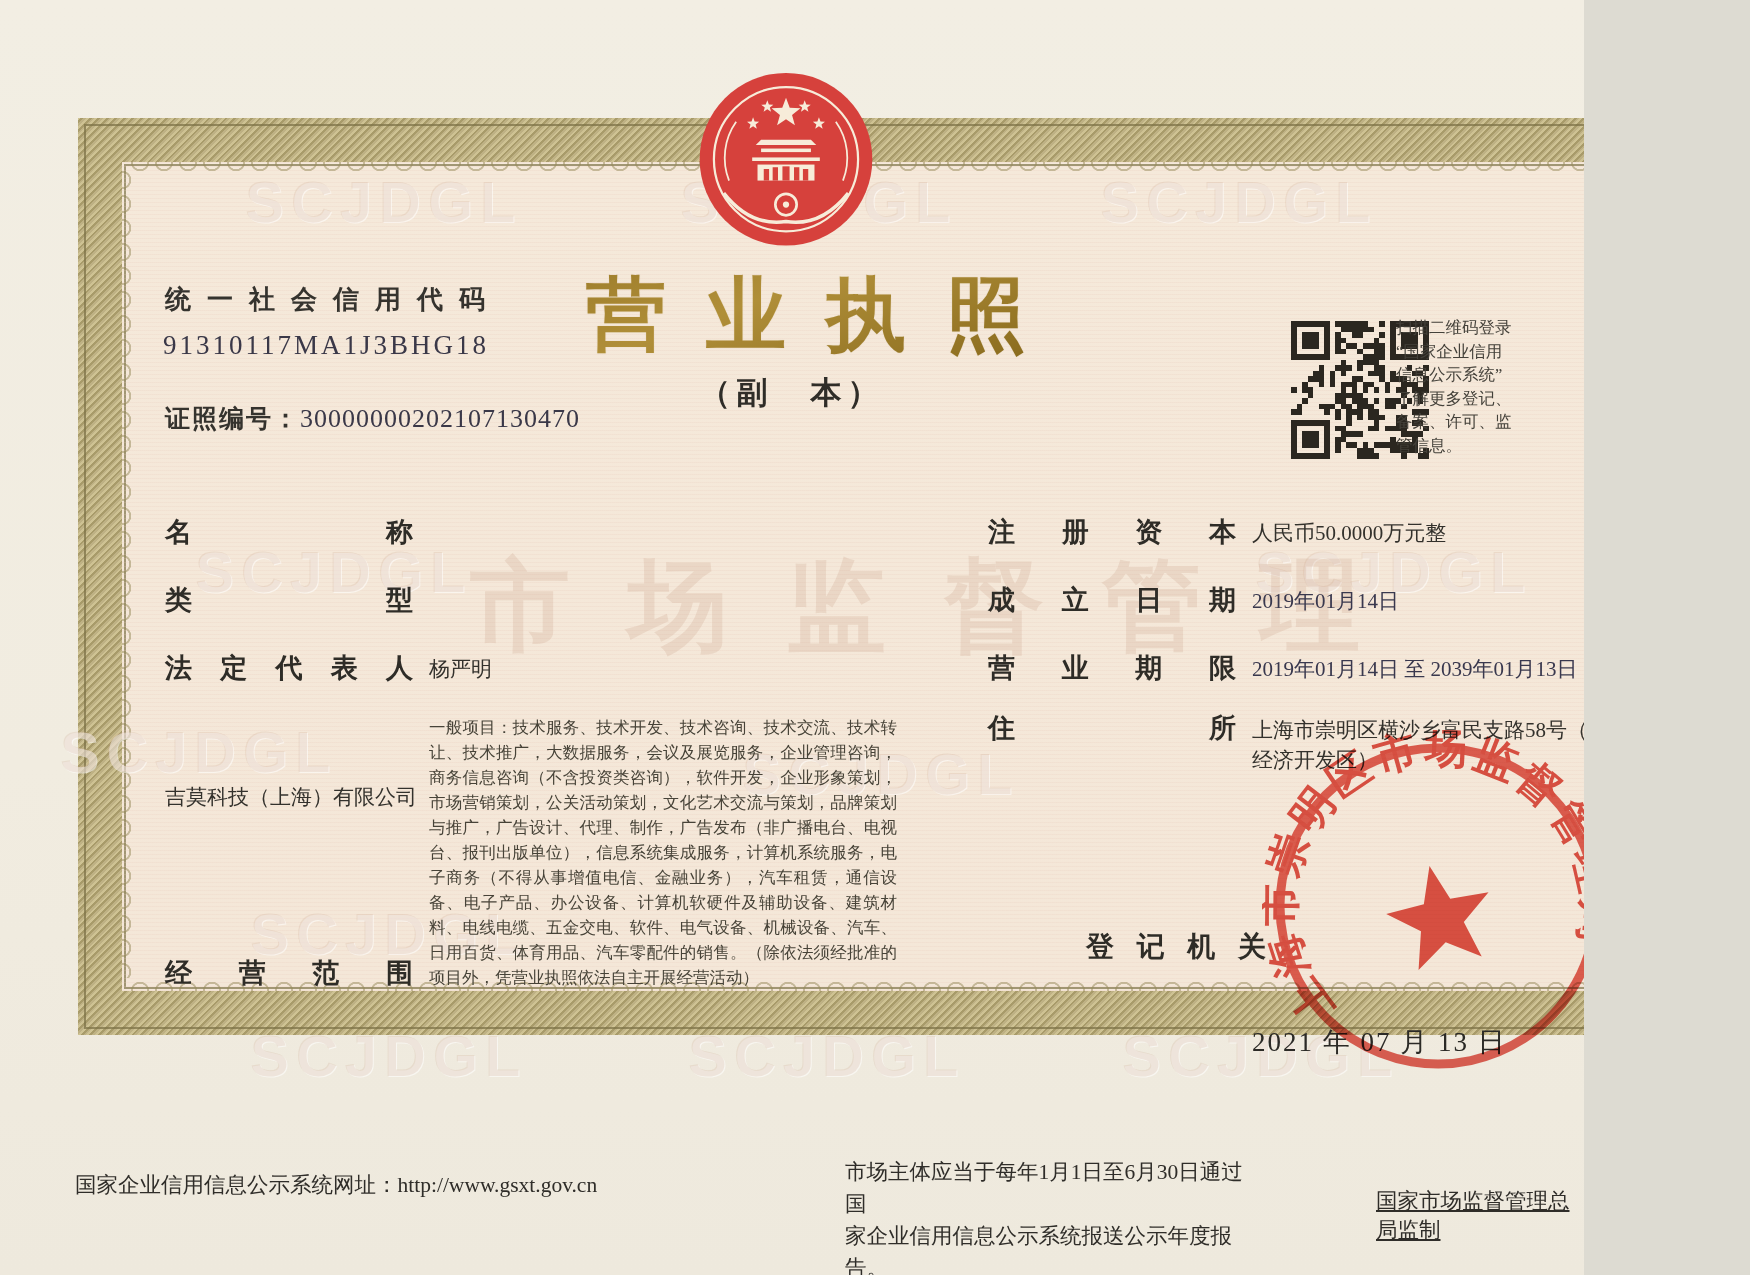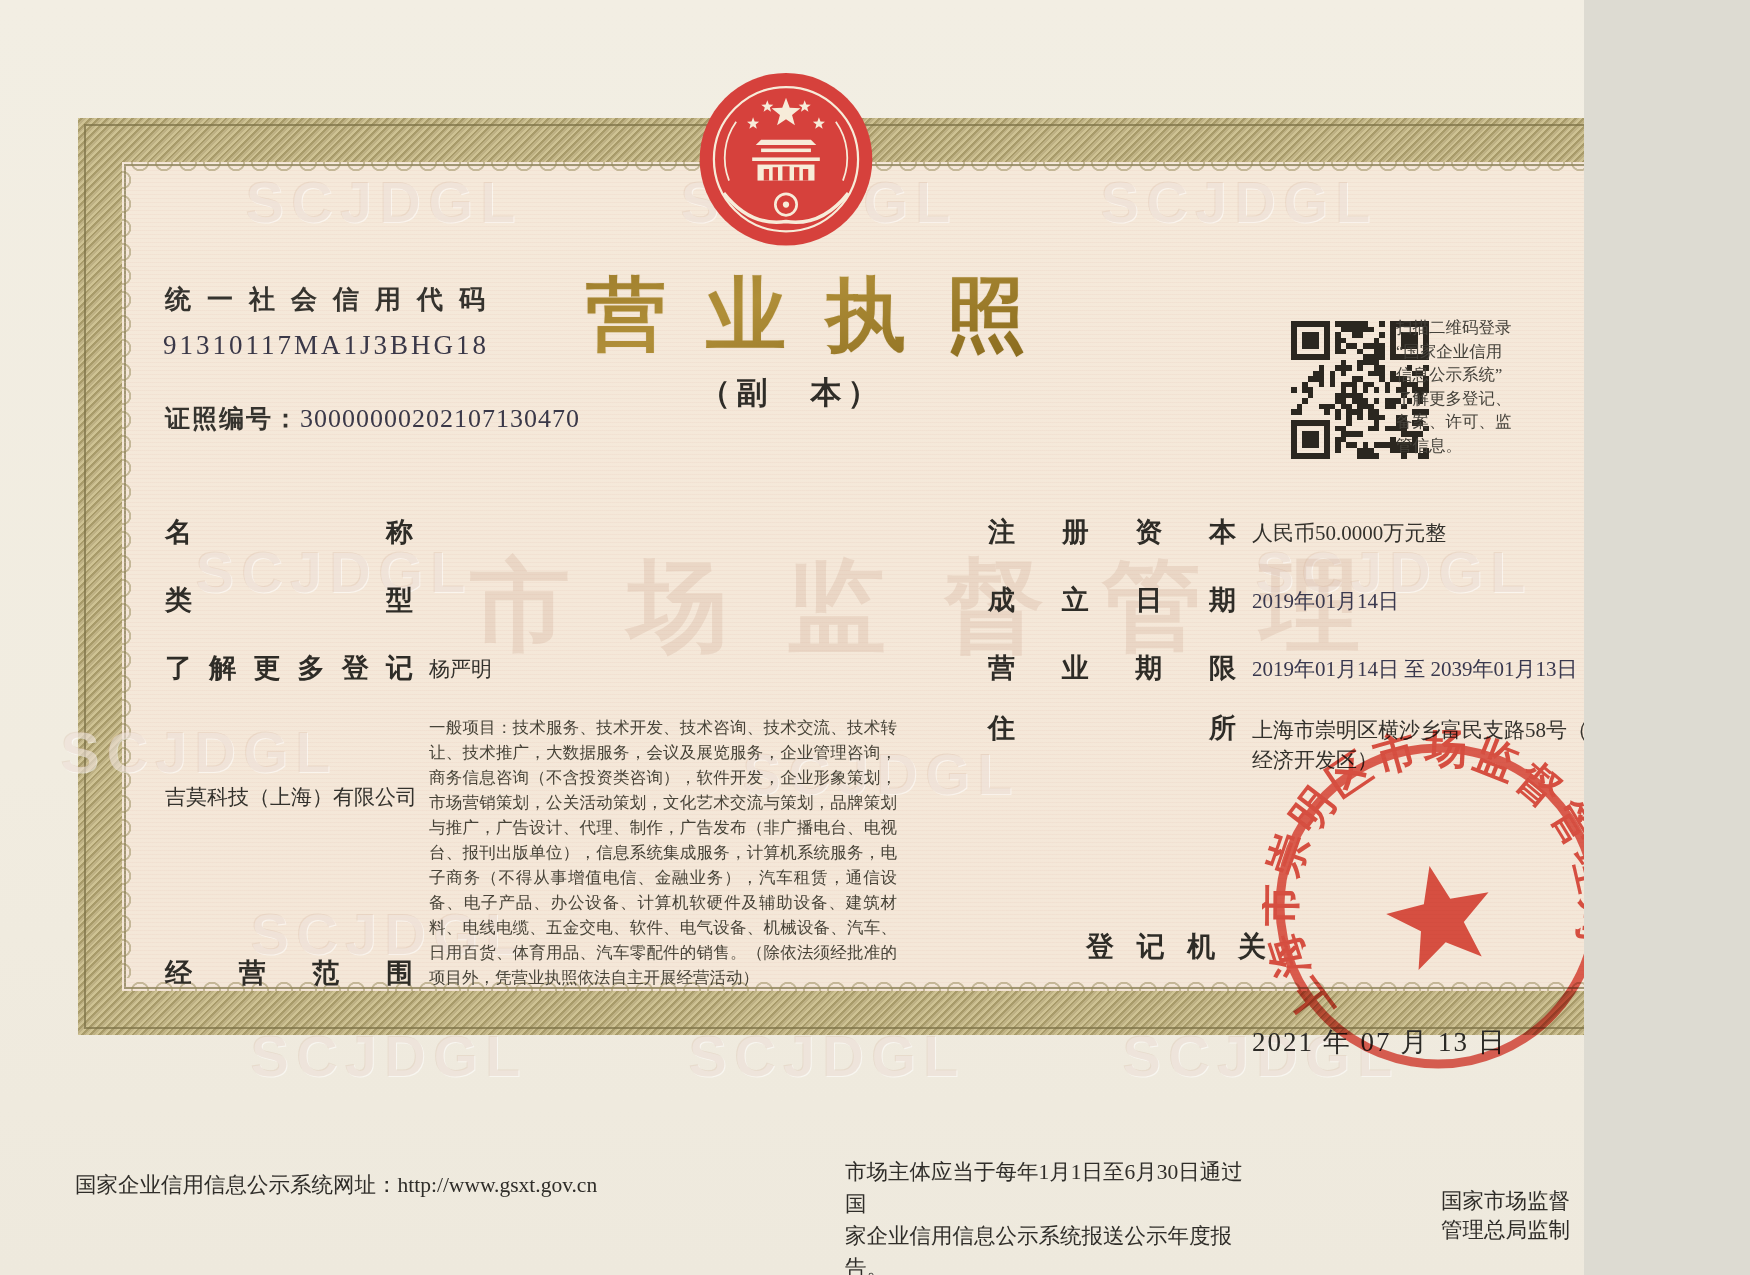--- a/index.html
+++ b/index.html
@@ -82,21 +82,21 @@
   .reg-label{position:absolute;left:1086px;top:928px;width:180px;font-size:28px;font-weight:bold;
       text-align:justify;text-align-last:justify;-moz-text-align-last:justify;z-index:5;color:#2e2c27;}
   .issue-date{position:absolute;left:1252px;top:1024px;font-size:27px;letter-spacing:2px;z-index:5;color:#2b2a26;}
   .seal{position:absolute;left:1262px;top:730px;z-index:7;mix-blend-mode:multiply;opacity:.9;}
   .emblem{position:absolute;left:697px;top:66px;z-index:6;}
 
   
   .foot{position:absolute;z-index:5;font-size:21.5px;color:#2f2d29;}
   .foot-left{left:75px;top:1170px;}
   .foot-center{left:845px;top:1156px;width:400px;line-height:32px;}
-  .foot-right{left:1441px;top:1186px;}
+  .foot-right{left:1376px;top:1186px;text-decoration:underline;}
 </style>
 </head>
 <body>
 
 <div class="paper">
 
   <div class="frame"></div>
   <div class="inner-texture"></div>
   <div class="scallop sc-top"></div>
   <div class="scallop sc-bottom"></div>
@@ -791,21 +791,21 @@
   <div class="frow" style="left:165px;top:514px;flex-direction:column;">
     <span class="flabel">名称</span>
       <span class="gap"></span>
     <span class="fval">吉莫科技（上海）有限公司</span>
   </div>
   <div class="frow" style="left:165px;top:582px;">
     <span class="flabel">类型</span>
       <span class="gap"></span>
   </div>
   <div class="frow" style="left:165px;top:650px;">
-    <span class="flabel">了解更多登记</span>
+    <span class="flabel">法定代表人</span>
       <span class="gap"></span>
     <span class="fval">杨严明</span>
   </div>
   <div class="frow" style="left:165px;top:708px;align-items:flex-end;">
     <span class="flabel">经营范围</span>
       <span class="gap"></span>
     <span class="fval scope-val">一般项目：技术服务、技术开发、技术咨询、技术交流、技术转让、技术推广，大数据服务，会议及展览服务，企业管理咨询，商务信息咨询（不含投资类咨询），软件开发，企业形象策划，市场营销策划，公关活动策划，文化艺术交流与策划，品牌策划与推广，广告设计、代理、制作，广告发布（非广播电台、电视台、报刊出版单位），信息系统集成服务，计算机系统服务，电子商务（不得从事增值电信、金融业务），汽车租赁，通信设备、电子产品、办公设备、计算机软硬件及辅助设备、建筑材料、电线电缆、五金交电、软件、电气设备、机械设备、汽车、日用百货、体育用品、汽车零配件的销售。（除依法须经批准的项目外，凭营业执照依法自主开展经营活动）</span>
   </div>
 
   <div class="frow" style="left:988px;top:514px;">

